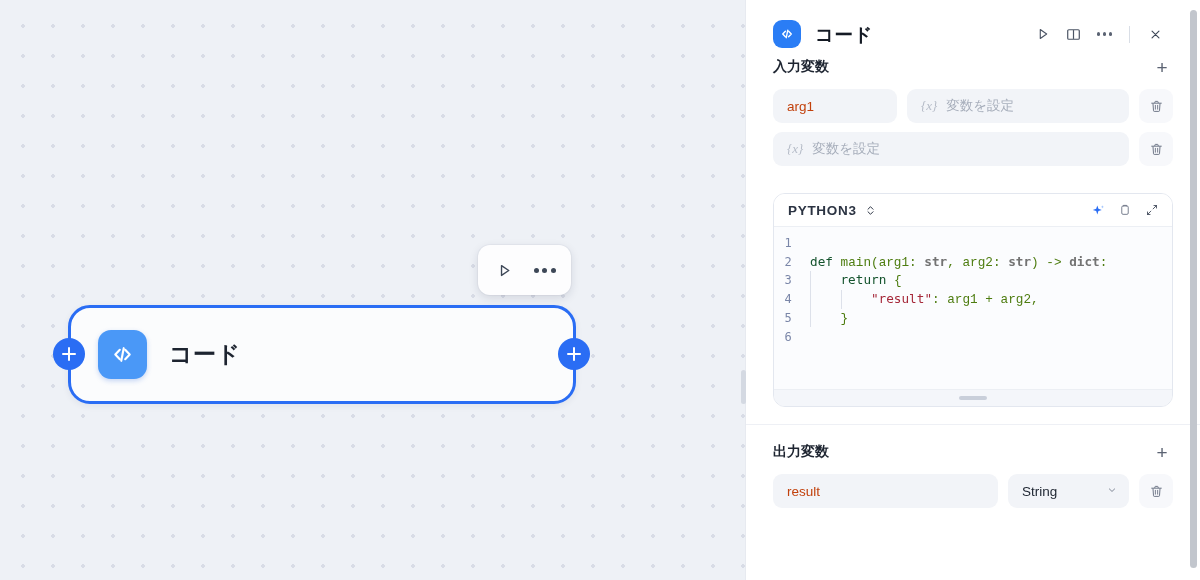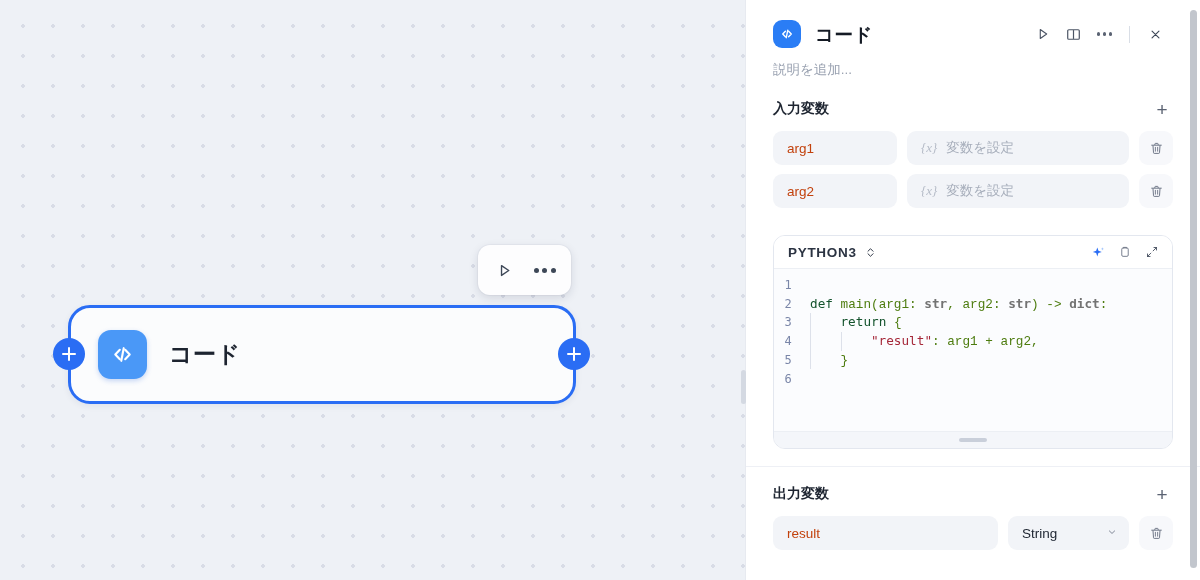--- a/index.html
+++ b/index.html
@@ -437,21 +437,20 @@
         </div>
         <span class="vdiv"></span>
         <div class="ic">
           <svg width="15" height="15" viewBox="0 0 20 20" fill="none">
             <path d="M5.4 5.4 L14.6 14.6 M14.6 5.4 L5.4 14.6" stroke="#3d4757" stroke-width="1.5" stroke-linecap="round"></path>
           </svg>
         </div>
       </div>
     </div>
 
-    <div class="p-desc">説明を追加...</div>
 
     <div class="sec-head">
       <span class="sec-title">入力変数</span>
       <span class="plus-btn">+</span>
     </div>
 
     <div class="var-list">
 
       <div class="var-row">
         <div class="fld name">arg1</div>
@@ -463,21 +462,20 @@
           <svg width="15" height="15" viewBox="0 0 20 20" fill="none">
             <path d="M3.6 5.6 H16.4" stroke="#6b7384" stroke-width="1.3" stroke-linecap="round"></path>
             <path d="M7.8 5.4 V4.1 a.9.9 0 0 1 .9-.9h2.6a.9.9 0 0 1 .9.9V5.4" stroke="#6b7384" stroke-width="1.3"></path>
             <path d="M5.3 5.8 L6 15.6a1 1 0 0 0 1 .9h6a1 1 0 0 0 1-.9l.7-9.8" stroke="#6b7384" stroke-width="1.3"></path>
             <path d="M8.5 8.4 V13.6 M11.5 8.4 V13.6" stroke="#6b7384" stroke-width="1.2" stroke-linecap="round"></path>
           </svg>
         </div>
       </div>
 
       <div class="var-row">
-        <div class="fld name">arg2</div>
         <div class="fld value">
           <span class="xvar">{x}</span>
           <span>変数を設定</span>
         </div>
         <div class="icon-btn">
           <svg width="15" height="15" viewBox="0 0 20 20" fill="none">
             <path d="M3.6 5.6 H16.4" stroke="#6b7384" stroke-width="1.3" stroke-linecap="round"></path>
             <path d="M7.8 5.4 V4.1 a.9.9 0 0 1 .9-.9h2.6a.9.9 0 0 1 .9.9V5.4" stroke="#6b7384" stroke-width="1.3"></path>
             <path d="M5.3 5.8 L6 15.6a1 1 0 0 0 1 .9h6a1 1 0 0 0 1-.9l.7-9.8" stroke="#6b7384" stroke-width="1.3"></path>
             <path d="M8.5 8.4 V13.6 M11.5 8.4 V13.6" stroke="#6b7384" stroke-width="1.2" stroke-linecap="round"></path>

